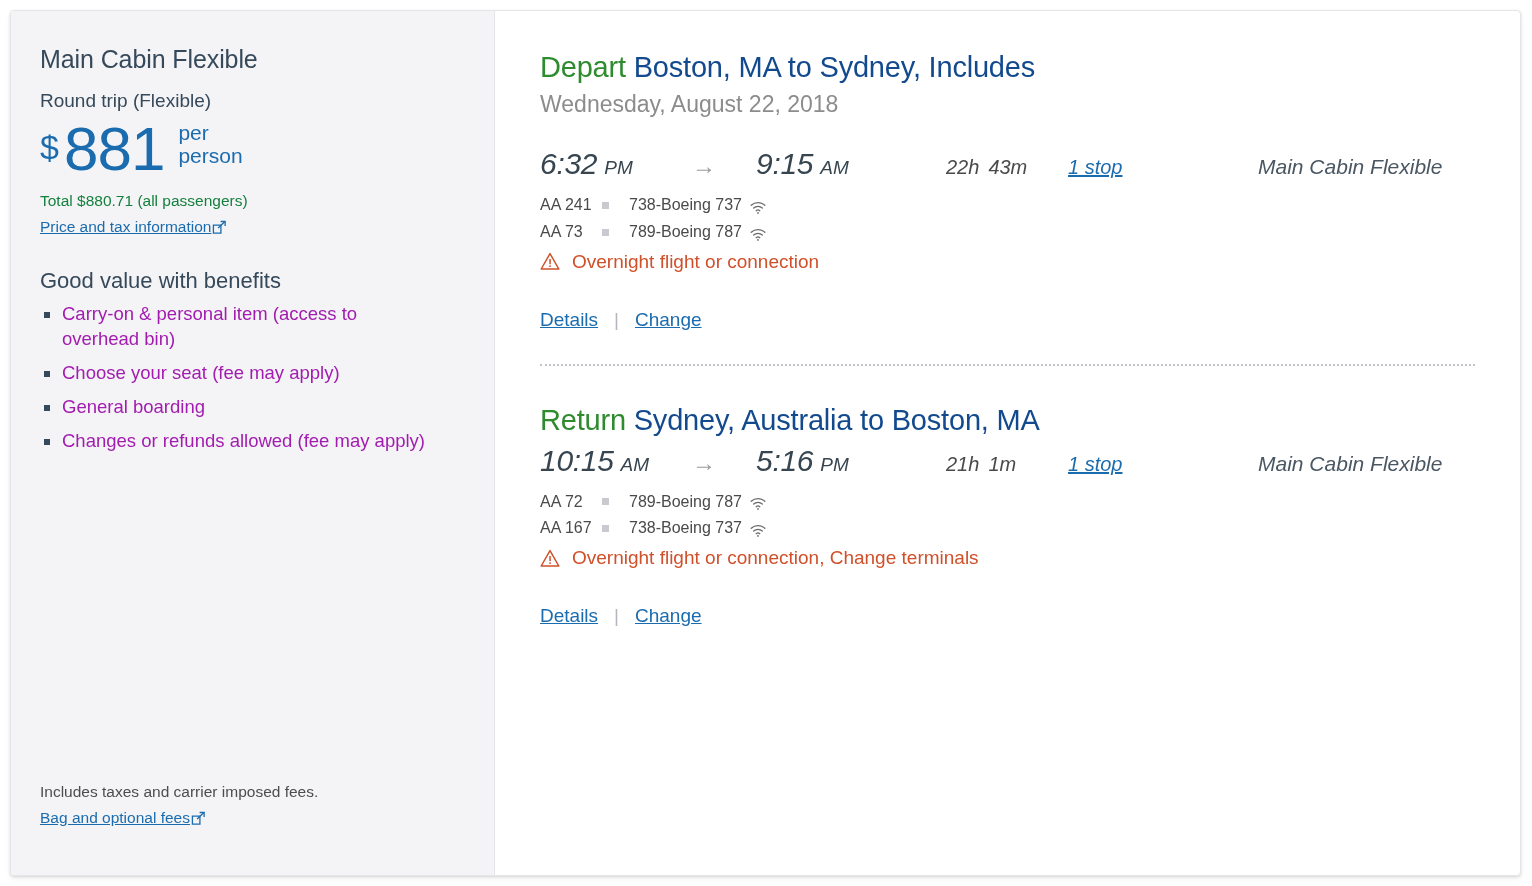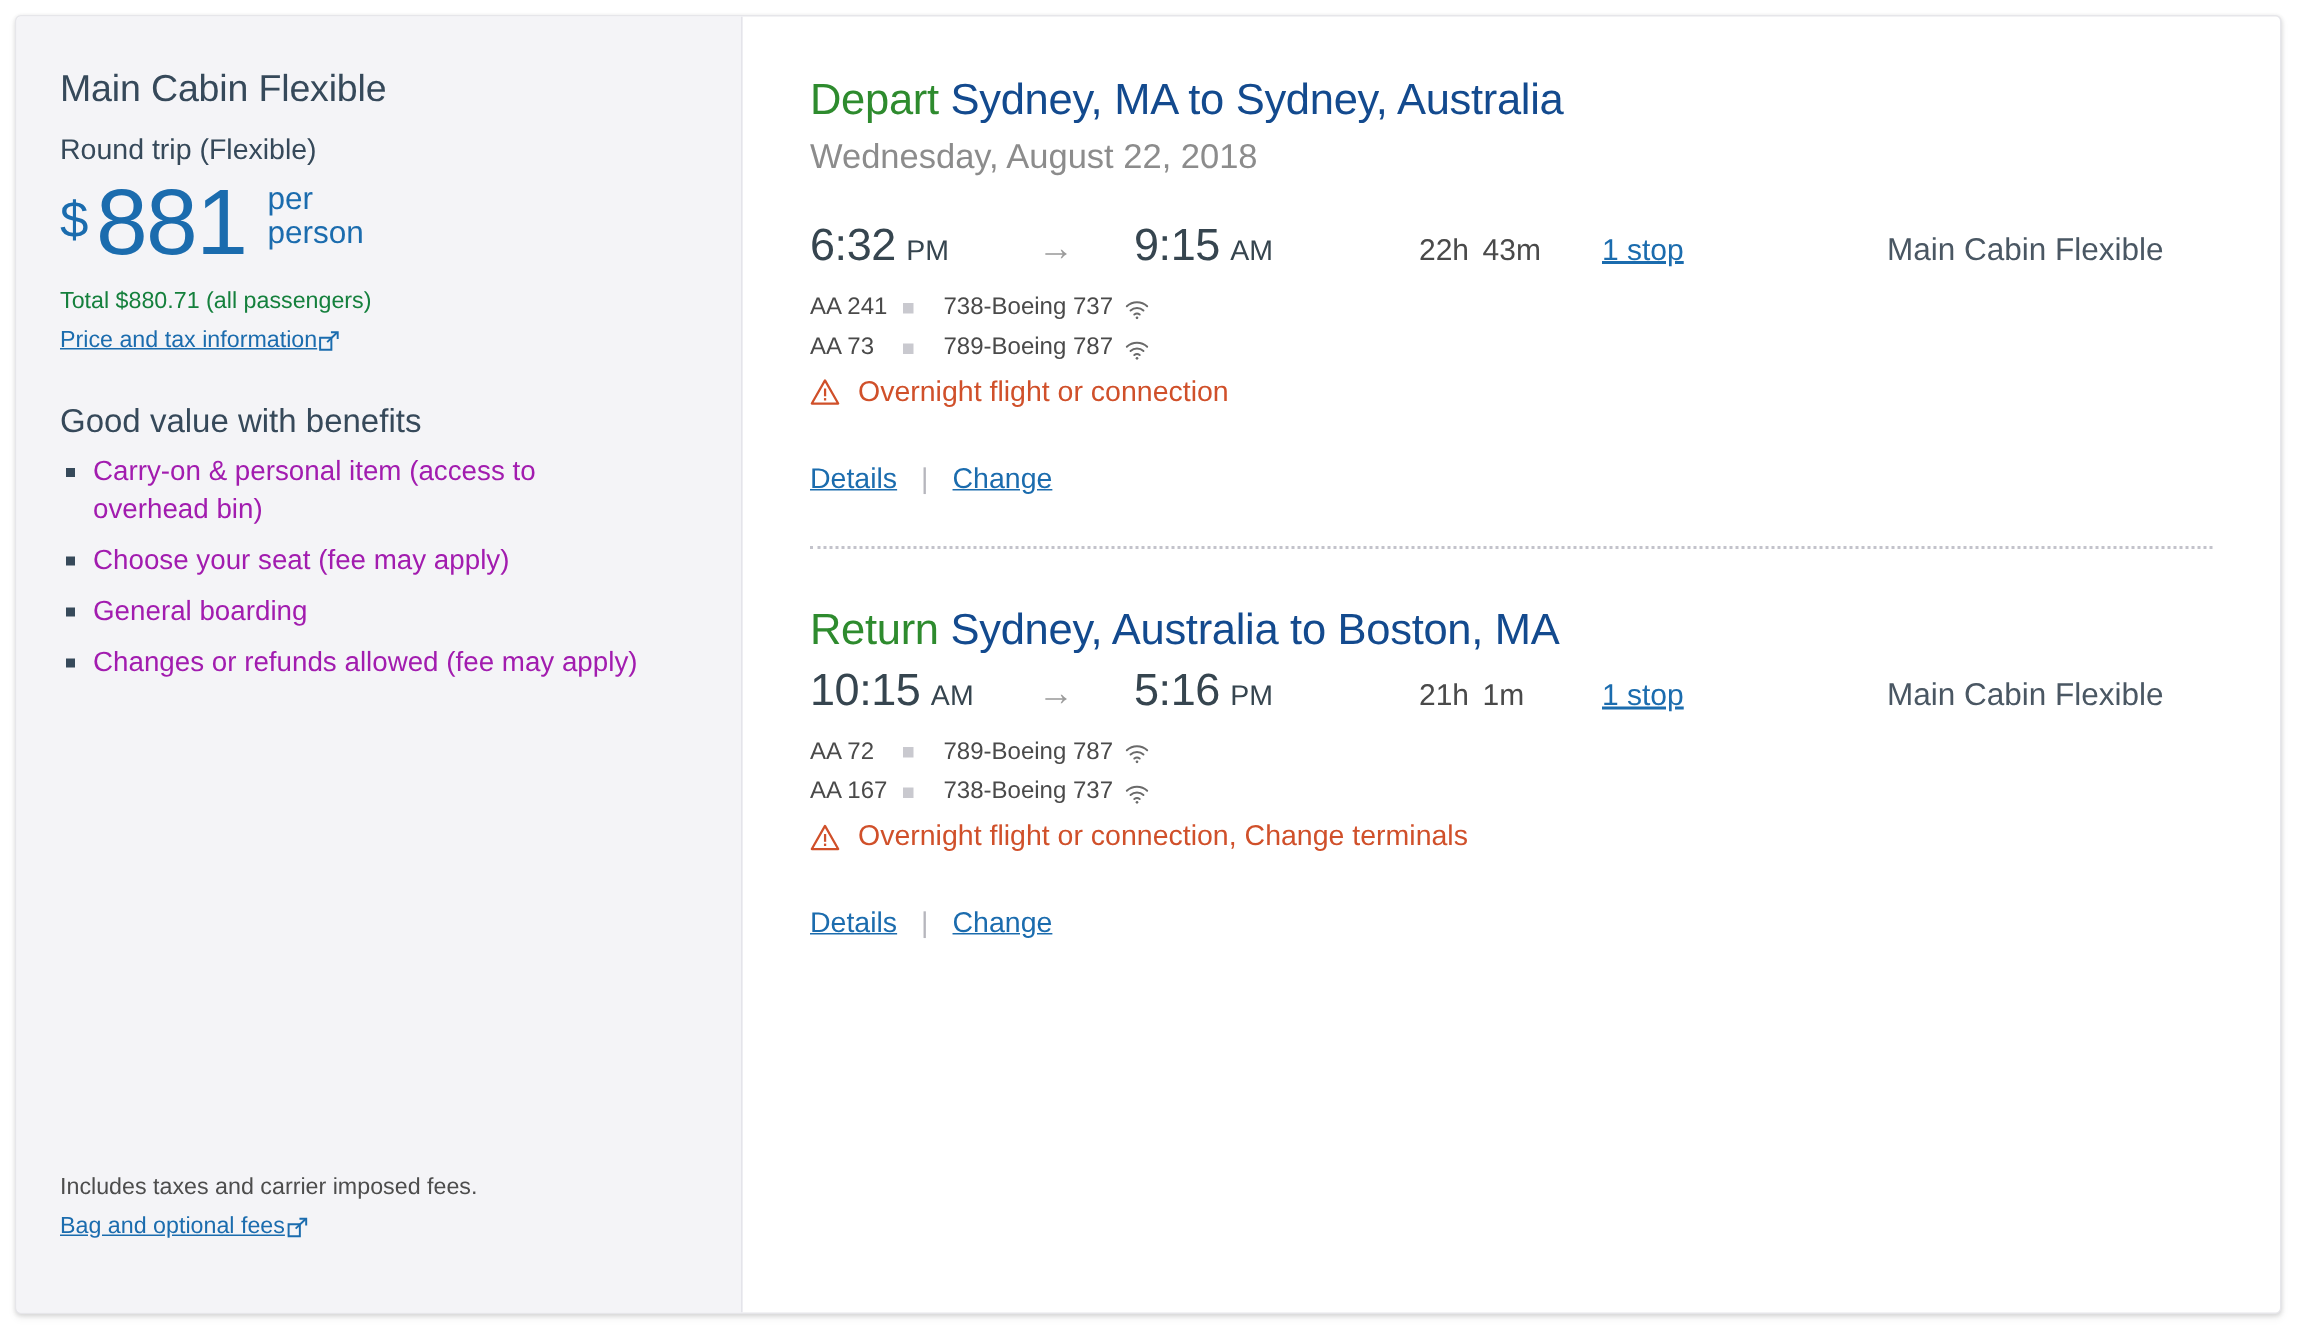--- a/index.html
+++ b/index.html
@@ -138,20 +138,21 @@
   .slice-heading .dir { color: #2e8b2e; }
   .slice-date {
     font-size: 23px;
     color: #8c8c8c;
     font-weight: 400;
     margin-bottom: 29px;
   }
   .flight-row {
     display: flex;
     align-items: baseline;
+    font-style: italic;
   }
   .time-block {
     display: flex;
     align-items: baseline;
     white-space: nowrap;
   }
   .time-big {
     font-size: 30px;
     color: #36454f;
     font-weight: 400;
@@ -304,21 +305,21 @@
         </span>
       </a>
     </div>
   </aside>
 
   <section id="main">
 
     <div class="slice">
       <h2 class="slice-heading">
         <span class="dir">Depart</span>
-        <span>Sydney, MA to Sydney, Australia</span>
+        <span>Boston, MA to Sydney, Includes</span>
       </h2>
       <div class="slice-date">Wednesday, August 22, 2018</div>
 
       <div class="flight-row">
         <div class="time-block depart-cell">
           <span class="time-big">6:32</span>
           <span class="time-mer">PM</span>
         </div>
         <div class="arrow-cell">→</div>
         <div class="time-block arrive-cell">

